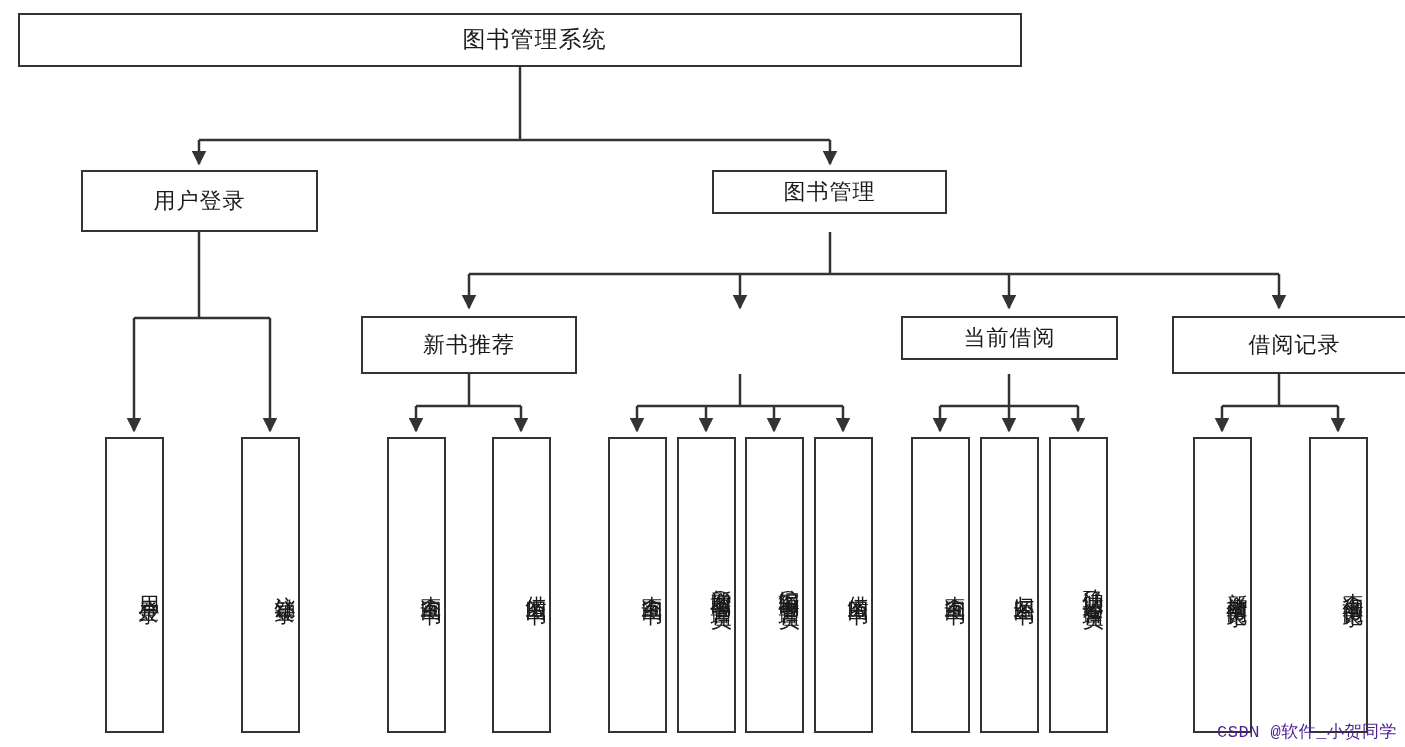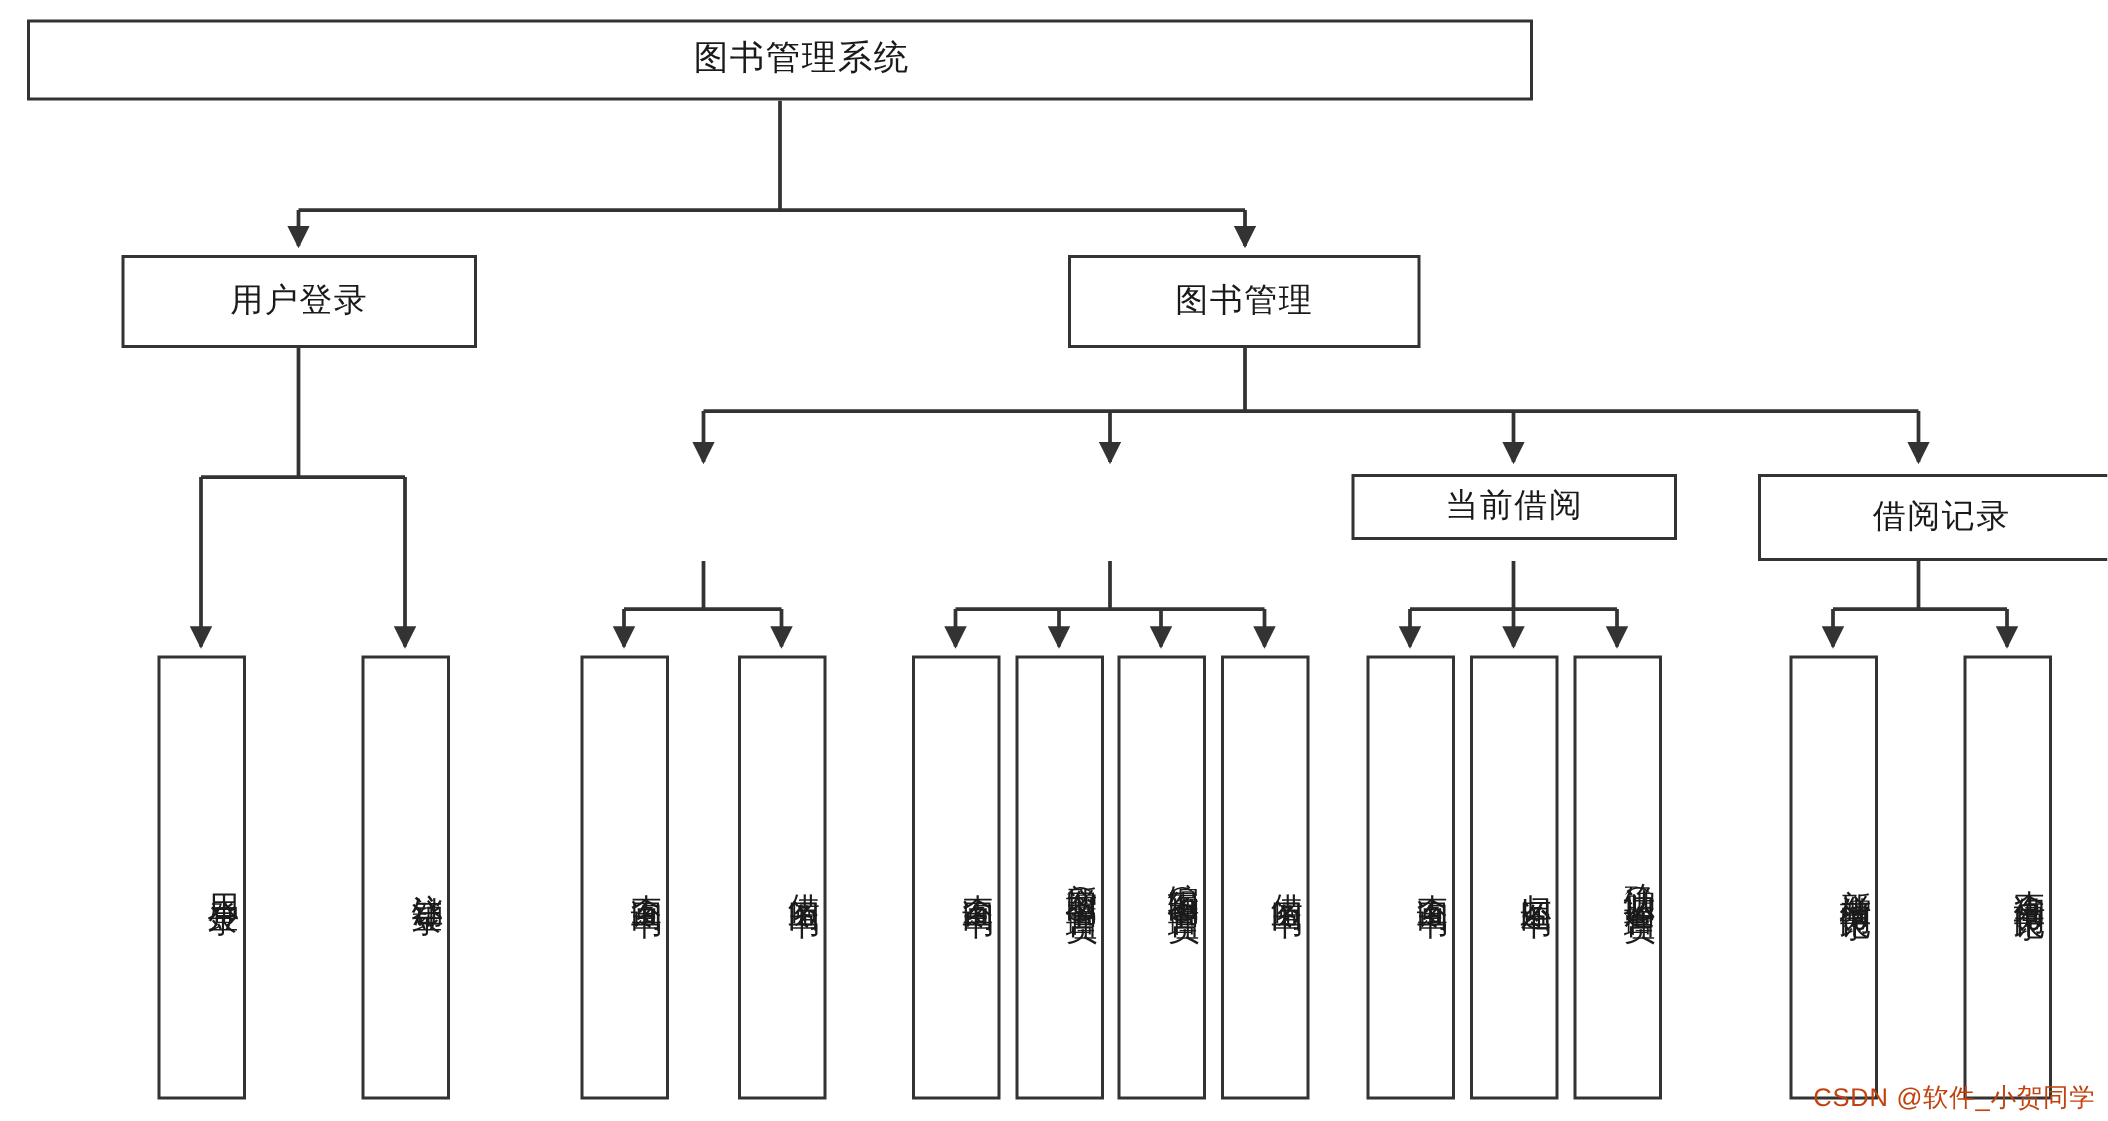--- a/index.html
+++ b/index.html
@@ -58,25 +58,25 @@
     justify-content: center;
   }
   .node-v span {
     display: block;
   }
   .watermark {
     position: absolute;
     right: 8px;
     bottom: 4px;
     font-size: 17px;
-    color: #c2410c;
+    color: #4c1d95;
     letter-spacing: 0.5px;
     z-index: 5;
     white-space: nowrap;
-    font-family: Liberation Sans, sans-serif;
+    font-family: Liberation Mono, monospace;
   }
 </style>
 </head>
 <body>
 
 <div id="canvas">
 
   <svg id="wires" viewBox="0 0 1405 747" xmlns="http://www.w3.org/2000/svg">
     <defs>
       <marker id="arw" viewBox="0 0 10 10" refX="9" refY="5" markerWidth="6" markerHeight="6" orient="auto-start-reverse">
@@ -127,24 +127,27 @@
     </g>
   </svg>
 
   <div class="node node-h node-root" style="left:18px; top:13px; width:1004px; height:54px;">
     <span>图书管理系统</span>
   </div>
 
   <div class="node node-h" style="left:81px; top:170px; width:237px; height:62px;">
     <span>用户登录</span>
   </div>
-  <div class="node node-h" style="left:712px; top:170px; width:235px; height:62px;">
+  <div class="node node-h" style="left:712px; top:170px; width:235px; height:44px;">
     <span>图书管理</span>
   </div>
 
+  <div class="node node-h" style="left:361px; top:316px; width:216px; height:58px;">
+    <span>新书推荐</span>
+  </div>
   <div class="node node-h" style="left:901px; top:316px; width:217px; height:44px;">
     <span>当前借阅</span>
   </div>
   <div class="node node-h" style="left:1172px; top:316px; width:245px; height:58px;">
     <span>借阅记录</span>
   </div>
 
   <div class="node node-v" style="left:105px; top:437px; width:59px; height:296px;">
     <span>用户登录</span>
   </div>

